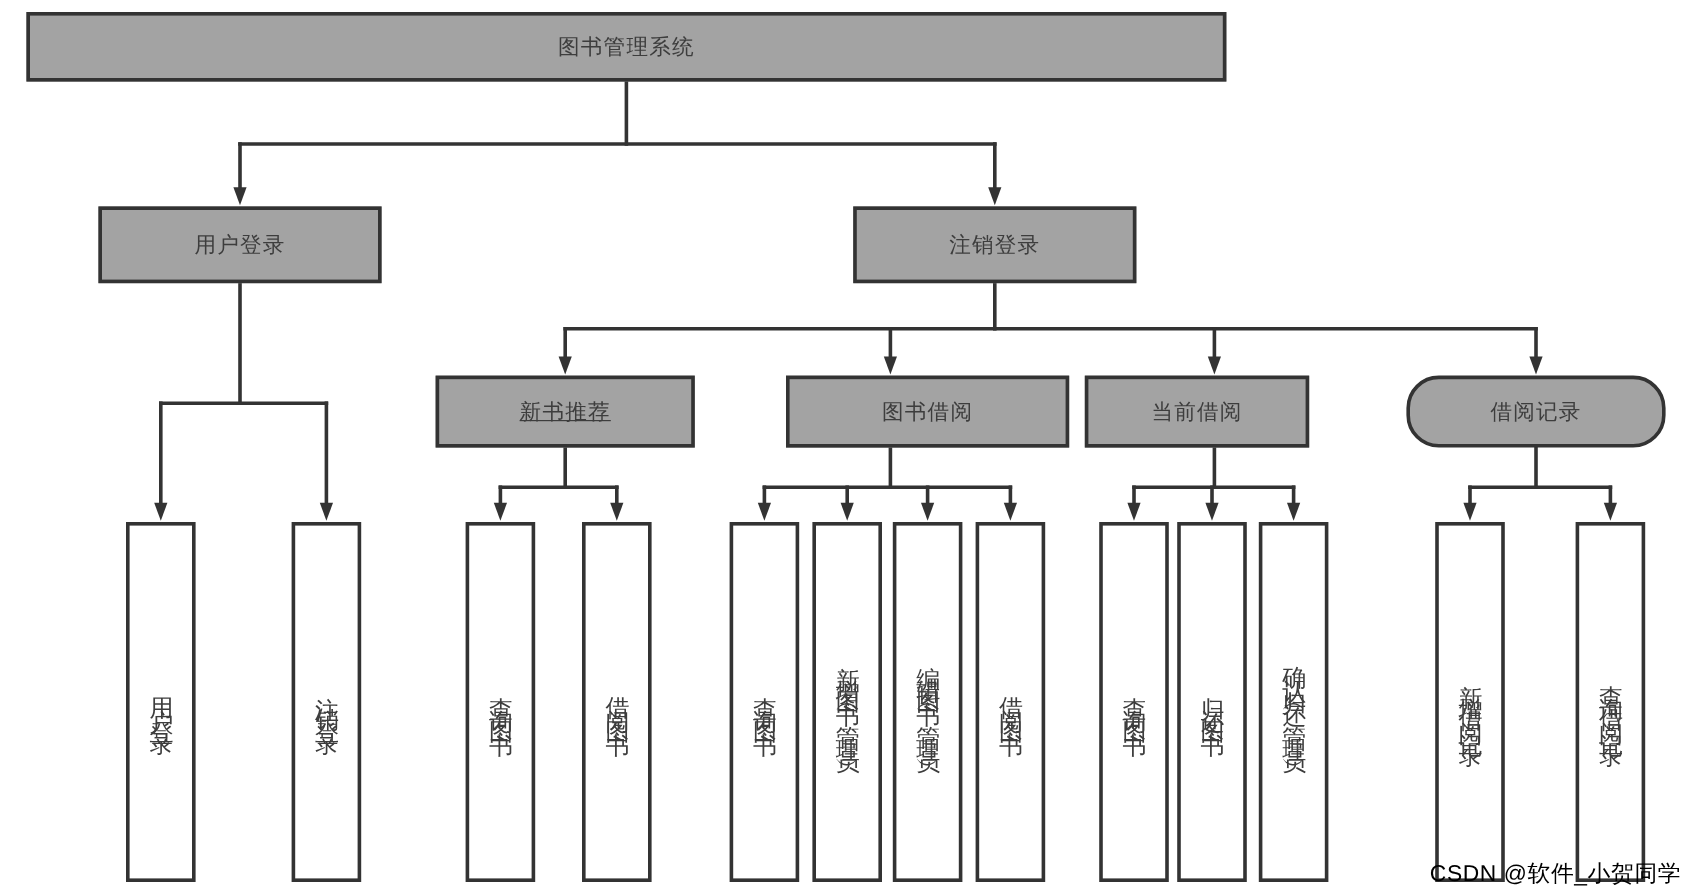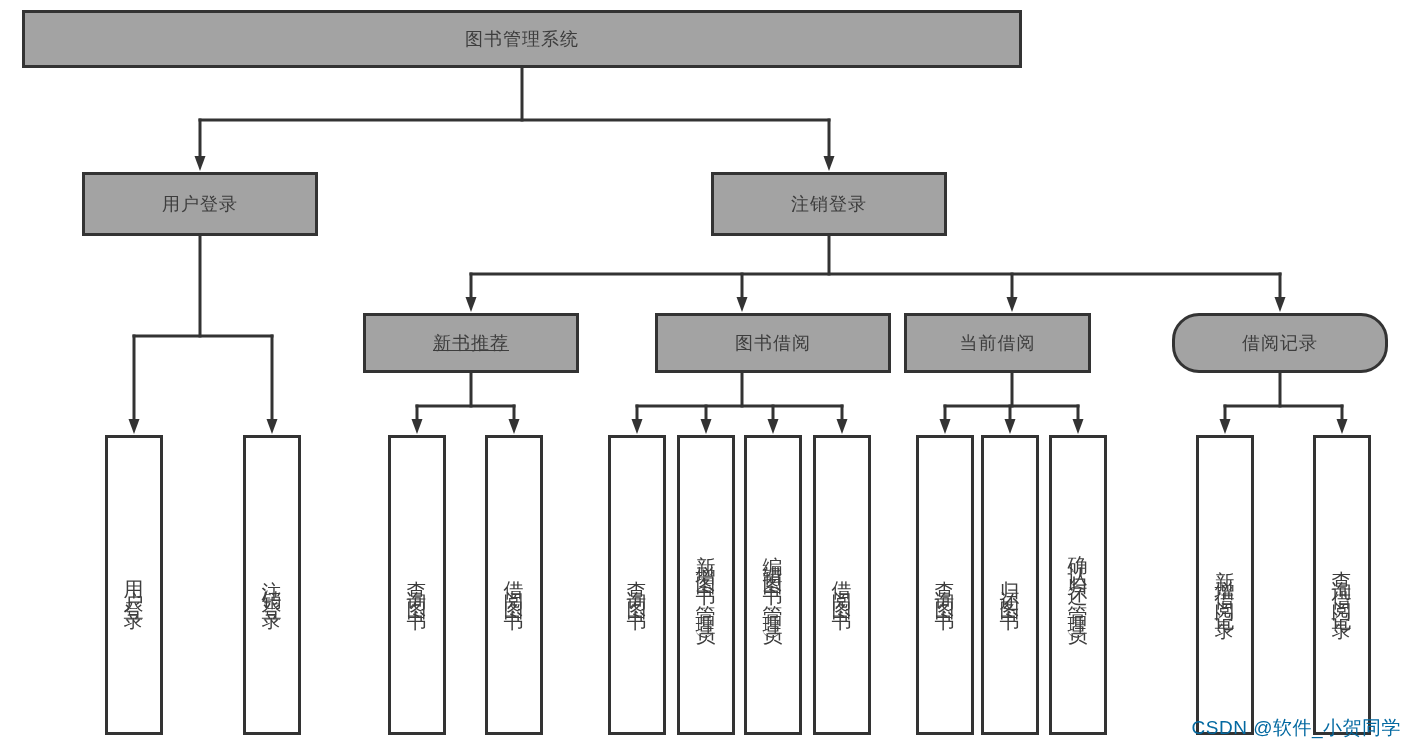--- a/index.html
+++ b/index.html
@@ -33,21 +33,21 @@
   .pos-cur-borrow   {left:904px; top:313px; width:187px;  height:60px;}
   .pos-borrow-rec   {left:1172px;top:313px; width:216px;  height:60px;border-radius:27px;}
   .leaf             {top:435px;  width:58px; height:300px;}
   .pos-g1c1{left:105px;} .pos-g1c2{left:243px;}
   .pos-g2c1{left:388px;} .pos-g2c2{left:485px;}
   .pos-g3c1{left:608px;} .pos-g3c2{left:677px;} .pos-g3c3{left:744px;} .pos-g3c4{left:813px;}
   .pos-g4c1{left:916px;} .pos-g4c2{left:981px;} .pos-g4c3{left:1049px;}
   .pos-g5c1{left:1196px;} .pos-g5c2{left:1313px;}
   .watermark{
     position:absolute;right:4px;bottom:6px;
-    font-size:19px;color:#0369a1;letter-spacing:0.5px;
+    font-size:19px;color:#000000;letter-spacing:0.5px;
   }
 </style>
 </head>
 <body>
 
 <div class="canvas">
 
   <svg class="connectors" viewBox="0 0 1405 747" xmlns="http://www.w3.org/2000/svg">
     <g stroke="#333333" stroke-width="3" stroke-linecap="square" fill="none">
 

